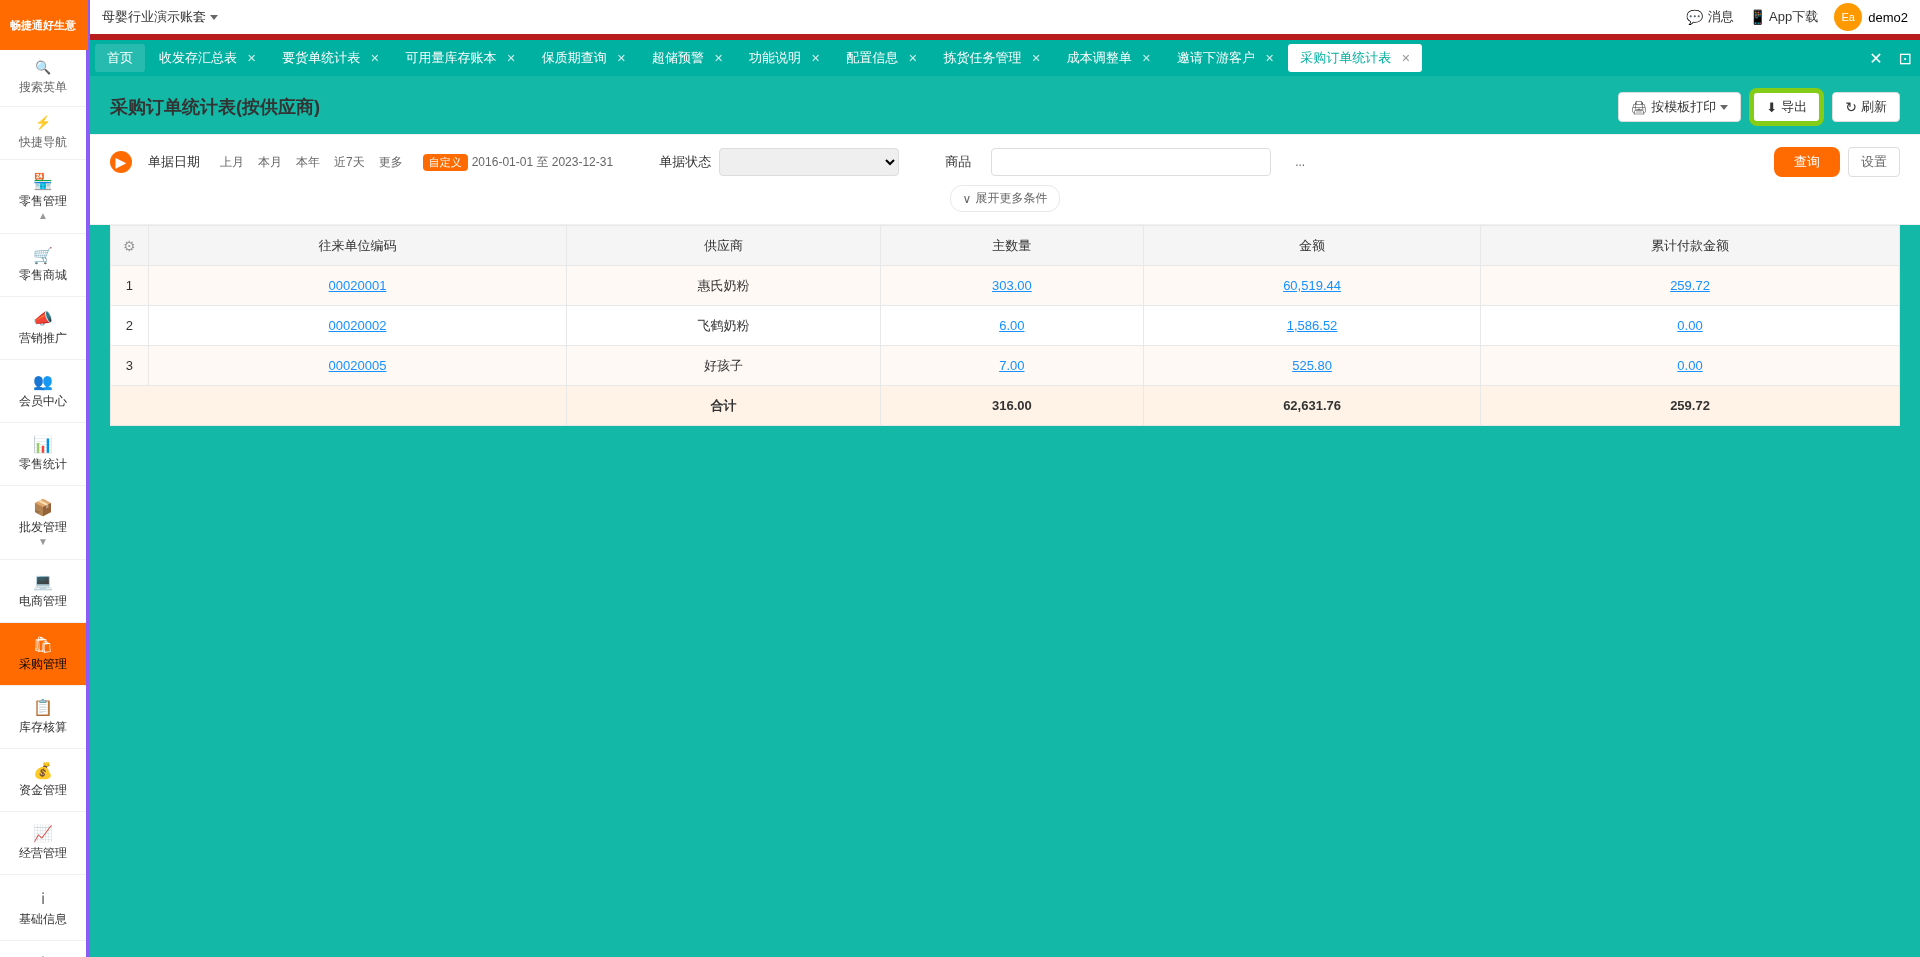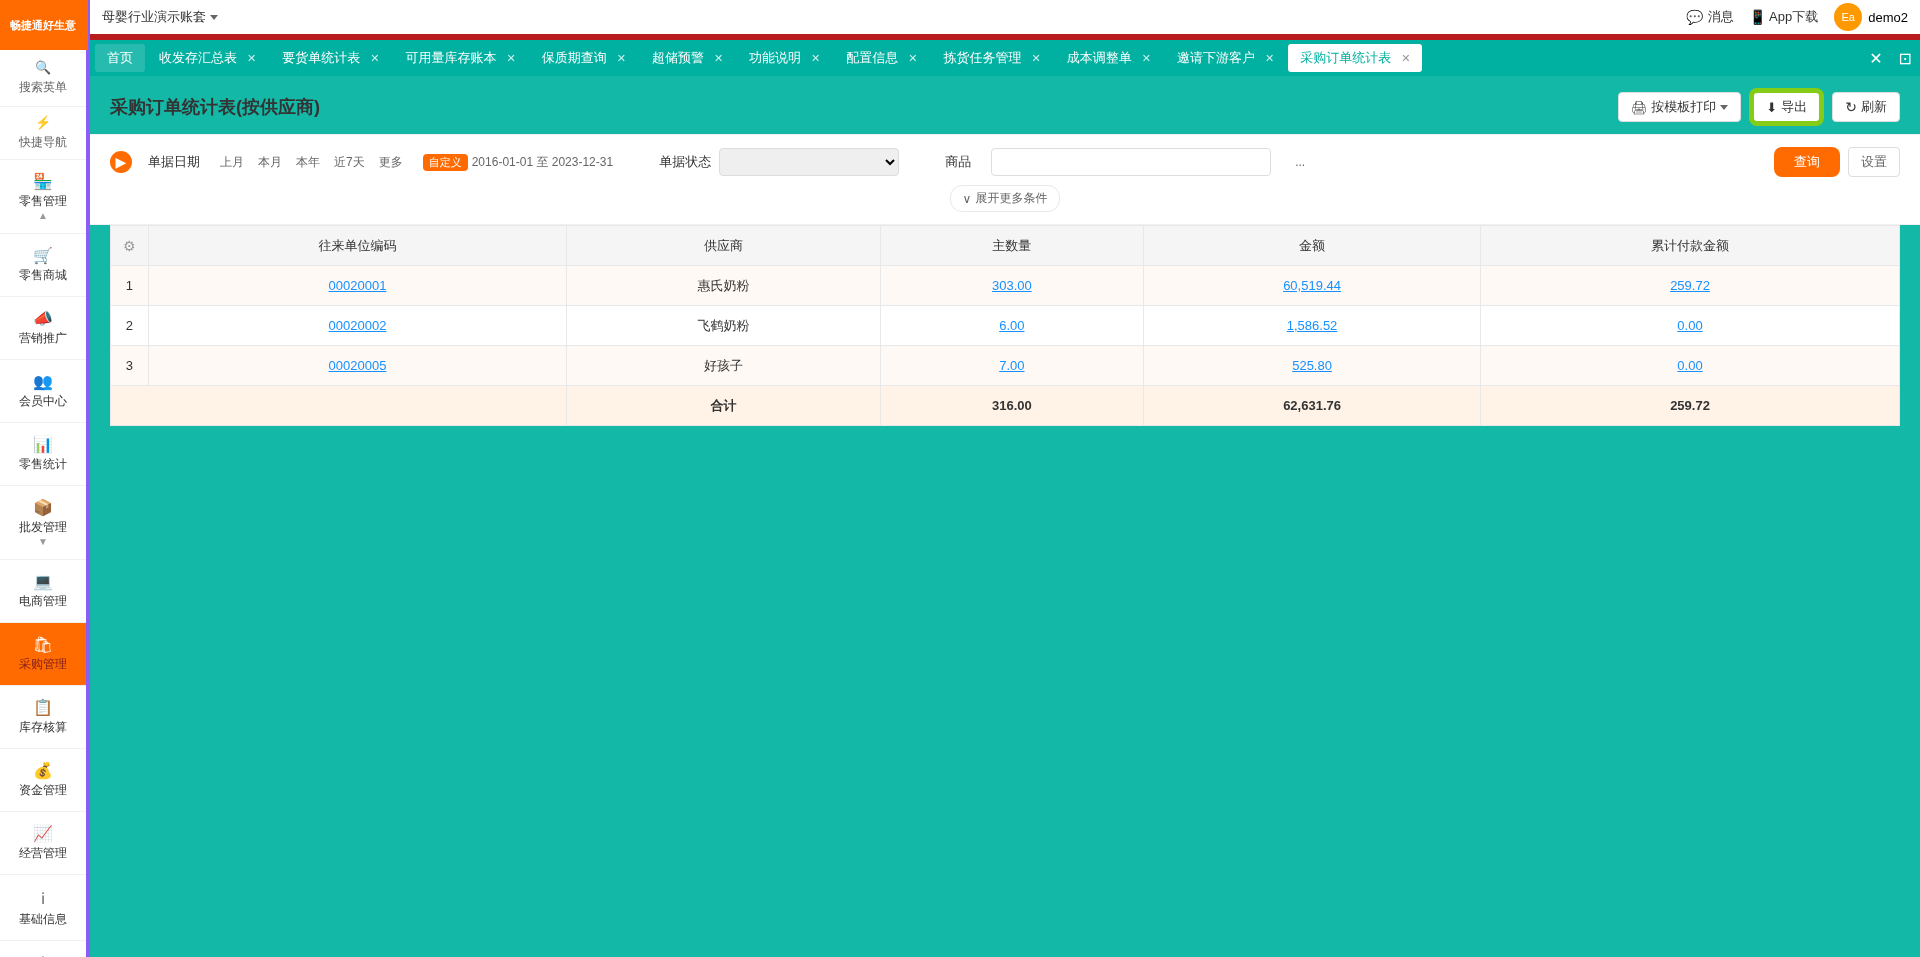--- a/index.html
+++ b/index.html
@@ -8,21 +8,21 @@
     
     .sidebar { width: 90px; background: #fff; border-right: 4px solid #8b5cf6; display: flex; flex-direction: column; align-items: center; height: 957px; flex-shrink: 0; }
     .sidebar-logo { width: 90px; height: 50px; background: #ff6b00; display: flex; align-items: center; justify-content: center; flex-shrink: 0; }
     .sidebar-logo-text { color: #fff; font-size: 11px; font-weight: bold; text-align: center; line-height: 1.3; }
     .sidebar-search { width: 100%; padding: 10px 0; border-bottom: 1px solid #f0f0f0; display: flex; flex-direction: column; align-items: center; cursor: pointer; }
     .sidebar-search-text { font-size: 12px; color: #666; margin-top: 4px; }
     .sidebar-nav { width: 100%; padding: 8px 0; border-bottom: 1px solid #f0f0f0; display: flex; flex-direction: column; align-items: center; cursor: pointer; }
     .sidebar-nav-text { font-size: 12px; color: #666; margin-top: 4px; }
     .sidebar-menu-item { width: 100%; padding: 12px 0; display: flex; flex-direction: column; align-items: center; cursor: pointer; border-bottom: 1px solid #f0f0f0; }
     .sidebar-menu-item.active { background: #ff6b00; }
-    .sidebar-menu-item.active .sidebar-menu-label { color: #7f1d1d; text-align: right; }
+    .sidebar-menu-item.active .sidebar-menu-label { color: #000000; text-align: right; }
     .sidebar-menu-label { font-size: 12px; color: #333; margin-top: 2px; }
     .sidebar-menu-icon { font-size: 16px; color: #666; }
     .sidebar-menu-item.active .sidebar-menu-icon { color: #fff; }
     .menu-arrow { font-size: 10px; color: #999; }
 
     
     .main { flex: 1; display: flex; flex-direction: column; height: 957px; overflow: hidden; }
 
     
     .topbar { height: 40px; background: #fff; border-bottom: 6px solid #b91c1c; display: flex; align-items: center; padding: 0 12px; justify-content: space-between; flex-shrink: 0; }

